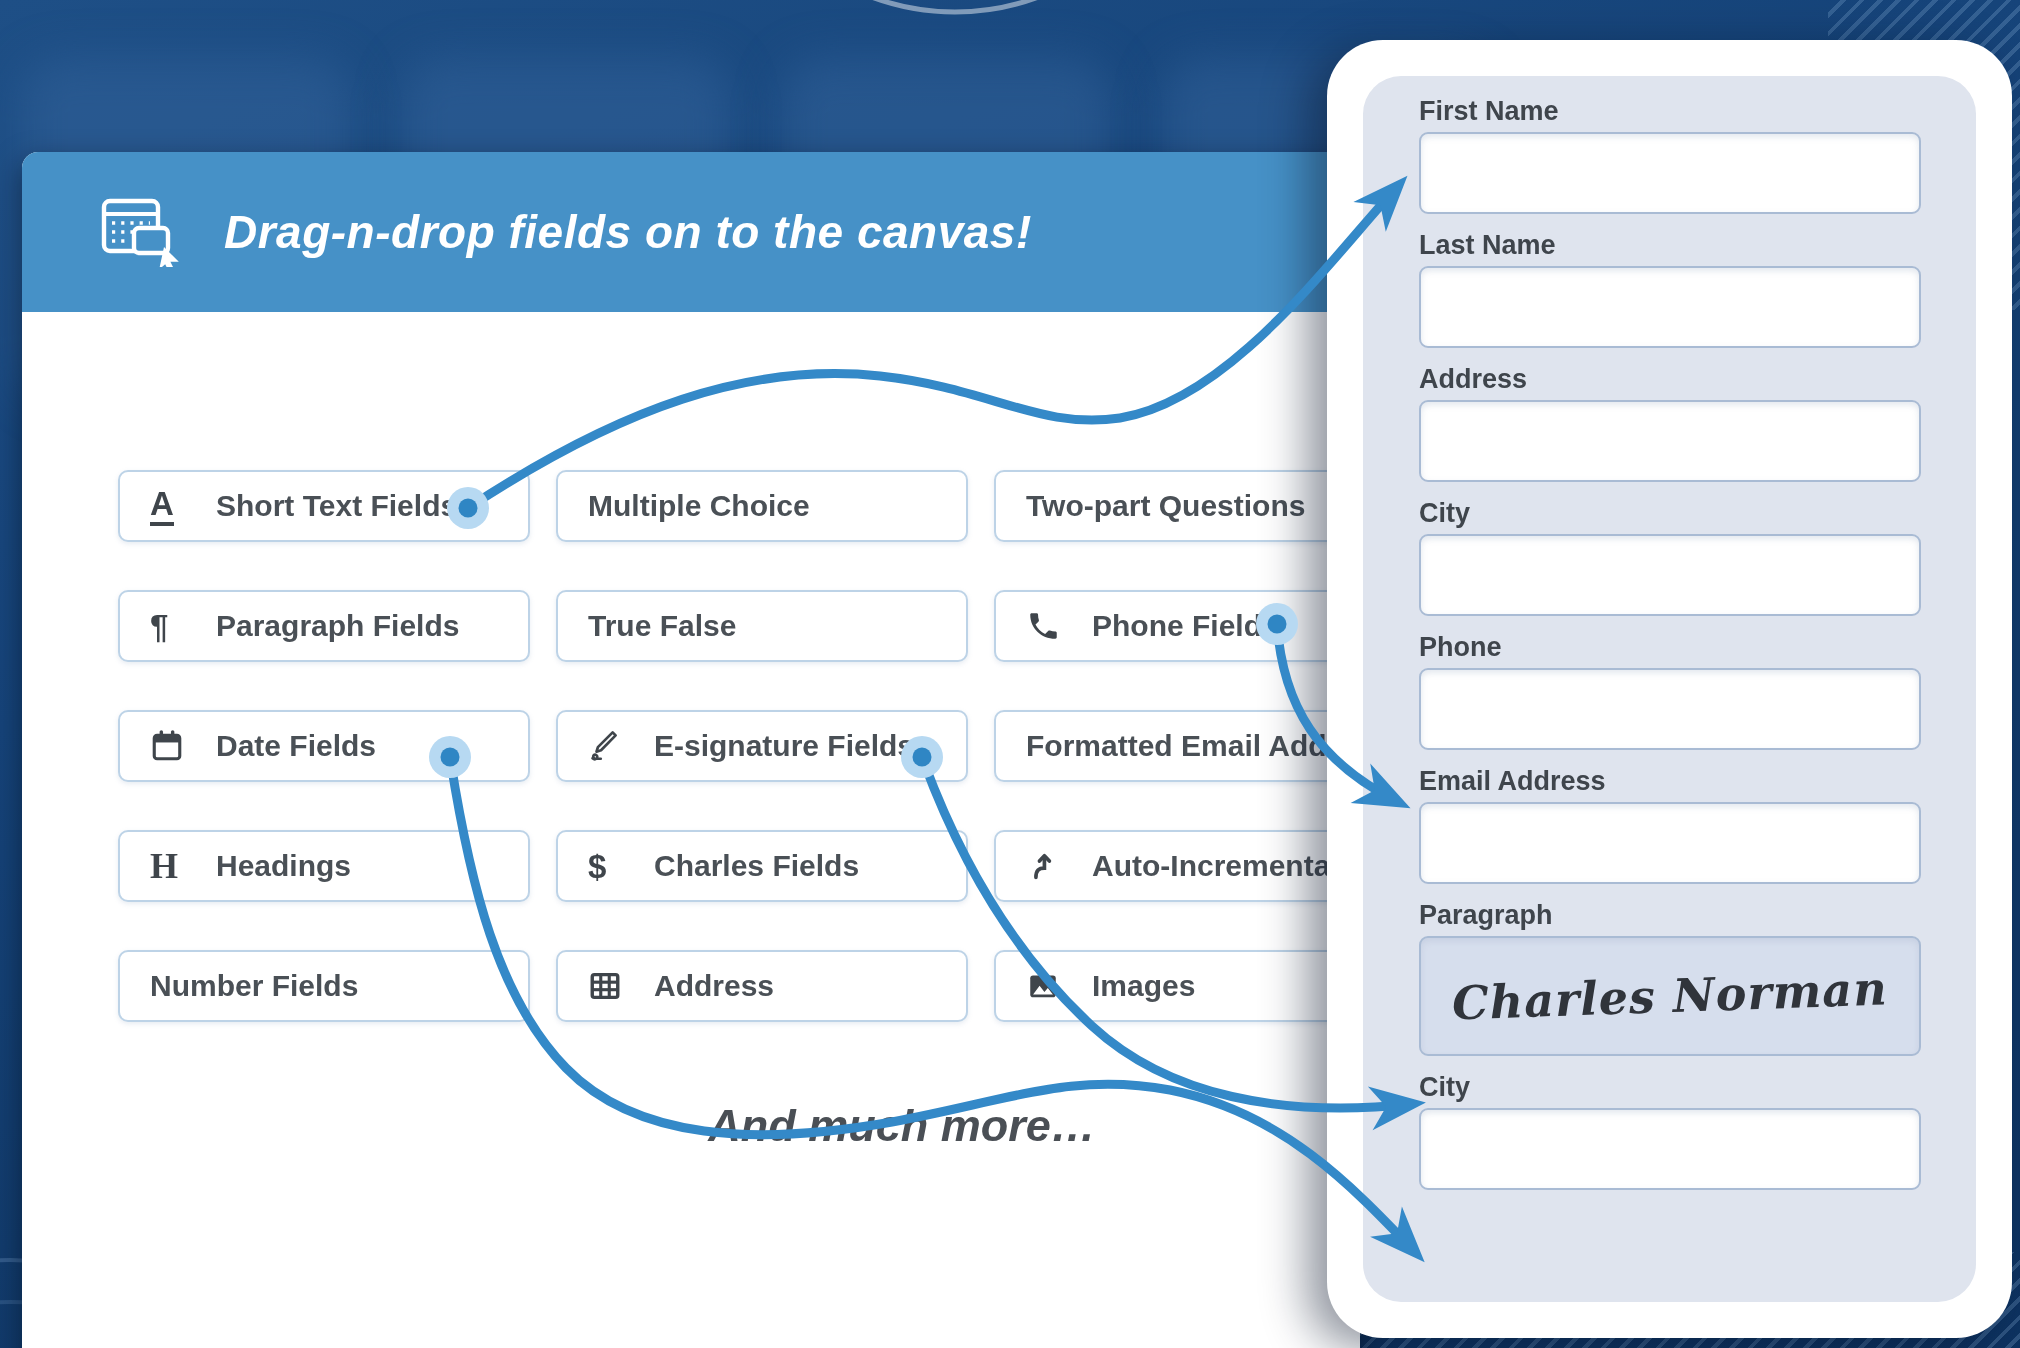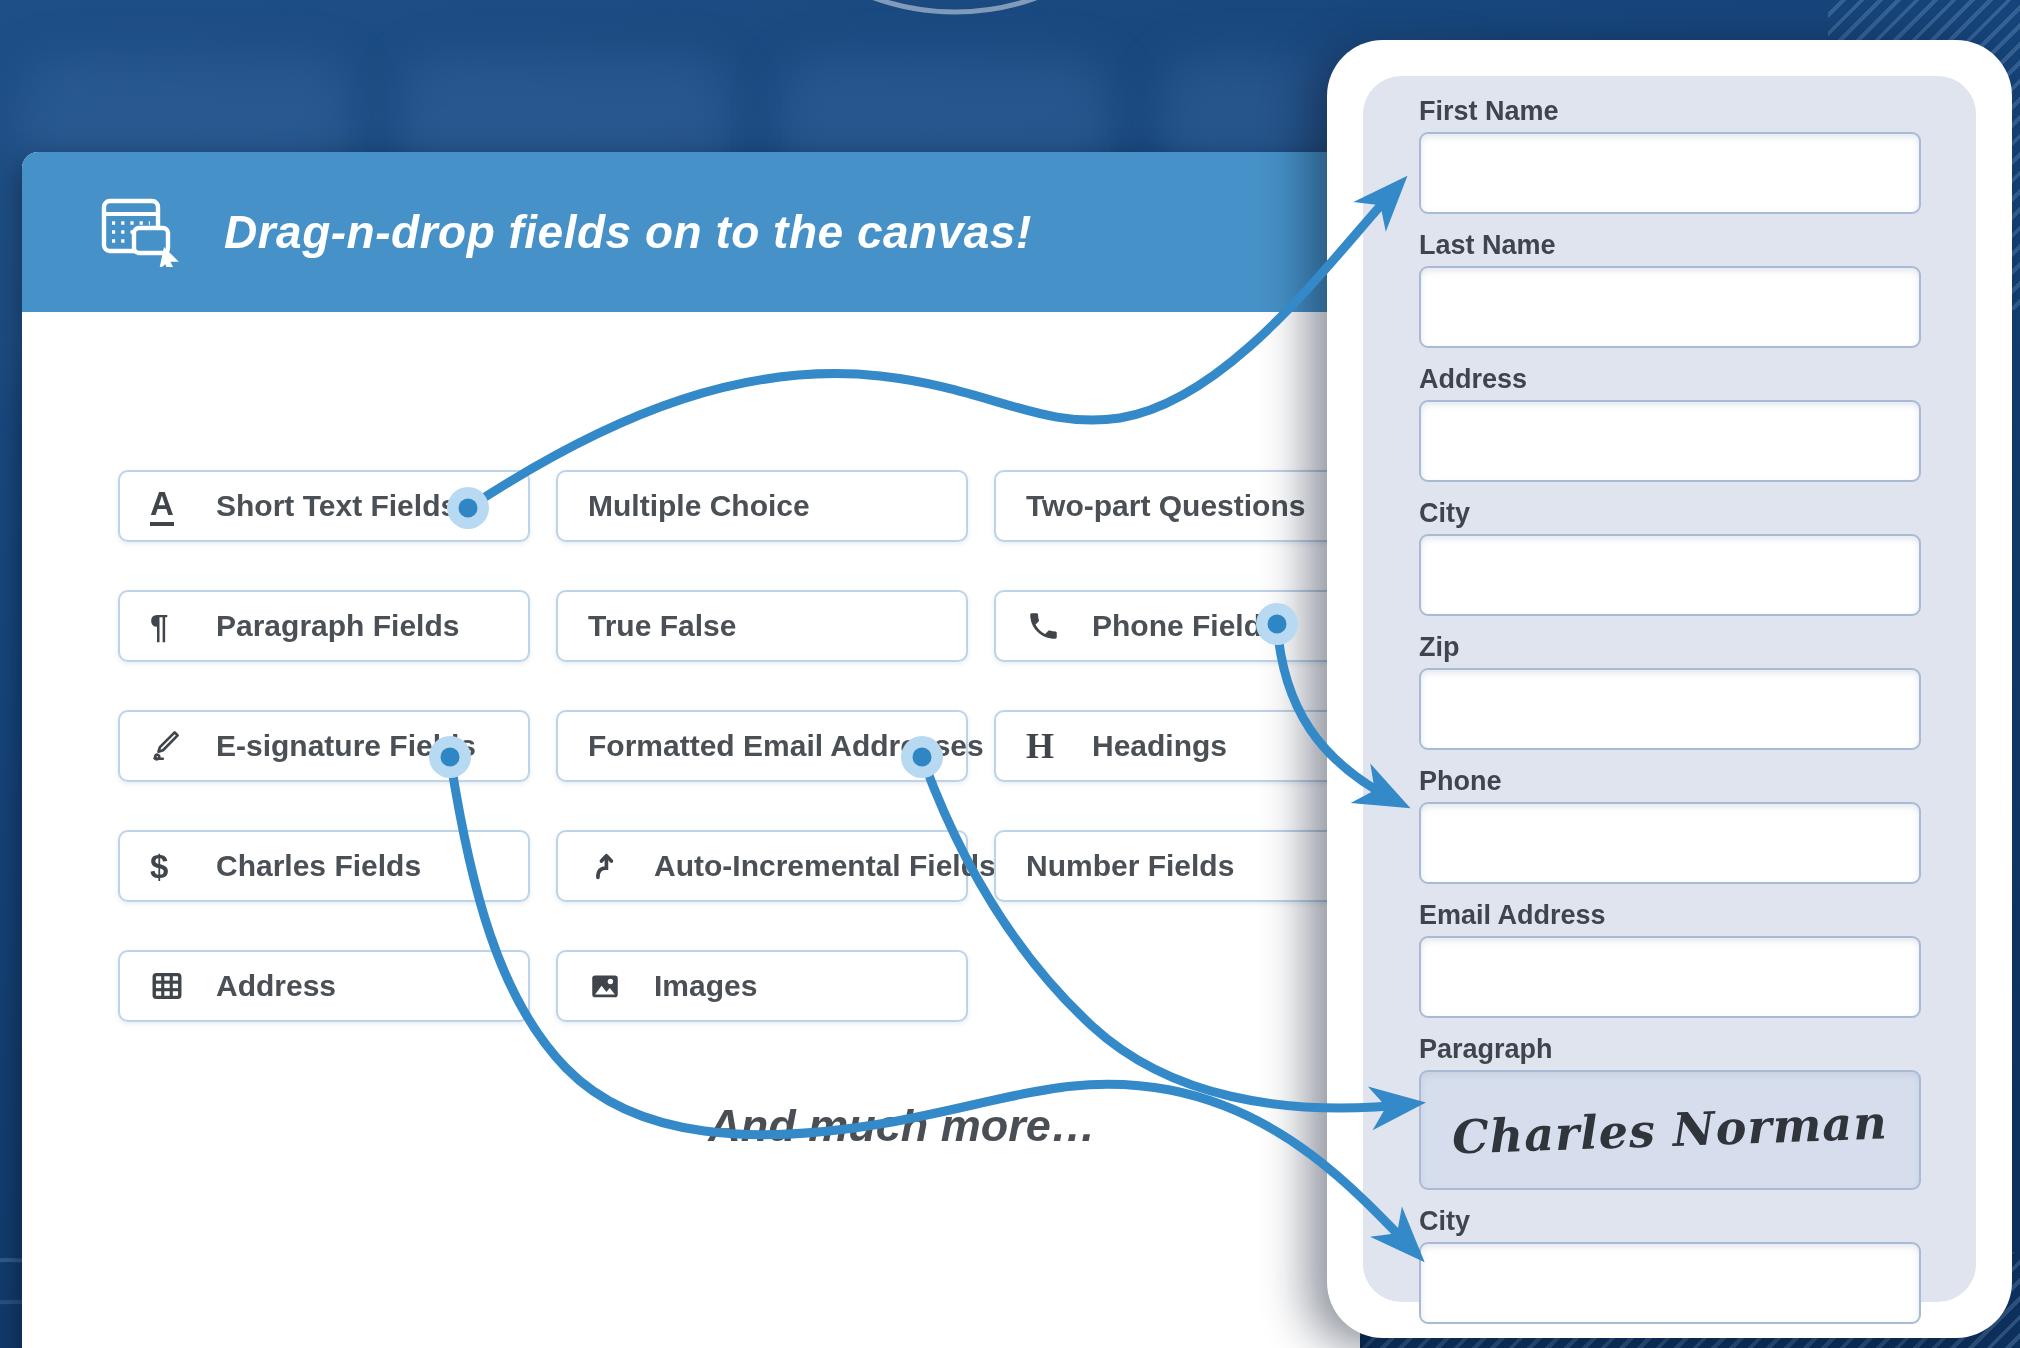--- a/index.html
+++ b/index.html
@@ -115,20 +115,31 @@
         <span class="pal-icon">
           <svg viewBox="0 0 24 24" width="34" height="34">
             <path fill="#3f454b" d="M6.6 10.8c1.5 3 3.9 5.4 6.9 6.9l2.3-2.3c.3-.3.7-.4 1.1-.2 1.2.4 2.5.6 3.8.6.6 0 1 .4 1 1V20c0 .6-.4 1-1 1C10.6 21 3 13.4 3 4c0-.6.4-1 1-1h3.5c.6 0 1 .4 1 1 0 1.3.2 2.6.6 3.8.1.4 0 .8-.2 1.1l-2.3 2.3z"></path>
           </svg>
         </span>
         <span class="pal-label">Phone Fields</span>
       </div>
       <div class="pal-btn">
         <span class="pal-icon">
           <svg viewBox="0 0 24 24" width="34" height="34">
+            <rect x="3" y="4.5" width="18" height="16.5" rx="2" fill="none" stroke="#3f454b" stroke-width="2.2"></rect>
+            <path d="M3 4.5 h18 v5 h-18 z" fill="#3f454b"></path>
+            <line x1="8" y1="2" x2="8" y2="6" stroke="#3f454b" stroke-width="2.4" stroke-linecap="round"></line>
+            <line x1="16" y1="2" x2="16" y2="6" stroke="#3f454b" stroke-width="2.4" stroke-linecap="round"></line>
+          </svg>
+        </span>
+        <span class="pal-label">Date Fields</span>
+      </div>
+      <div class="pal-btn">
+        <span class="pal-icon">
+          <svg viewBox="0 0 24 24" width="34" height="34">
             <path d="M19.5 4.5 l-2.1 -2.1 L7 12.8 l-1 3.2 3.2 -1 z" fill="none" stroke="#3f454b" stroke-width="1.9" stroke-linejoin="round"></path>
             <path d="M3.2 20.6 c2.2 2 4.4 -0.9 2.8 -2.1 c-1.5 -1.1 -3.4 0.8 -1.5 2.3 M6.5 21 h2.5" fill="none" stroke="#3f454b" stroke-width="1.9" stroke-linecap="round"></path>
           </svg>
         </span>
         <span class="pal-label">E-signature Fields</span>
       </div>
       <div class="pal-btn">
         <span class="pal-label">Formatted Email Addresses</span>
       </div>
       <div class="pal-btn">
@@ -191,24 +202,20 @@
         <div class="f-field">
           <div class="f-label">Last Name</div>
           <div class="f-input"></div>
         </div>
         <div class="f-field">
           <div class="f-label">Address</div>
           <div class="f-input"></div>
         </div>
         <div class="f-field">
           <div class="f-label">City</div>
-          <div class="f-input"></div>
-        </div>
-        <div class="f-field">
-          <div class="f-label">Zip</div>
           <div class="f-input"></div>
         </div>
         <div class="f-field">
           <div class="f-label">Phone</div>
           <div class="f-input"></div>
         </div>
         <div class="f-field">
           <div class="f-label">Email Address</div>
           <div class="f-input"></div>
         </div>

